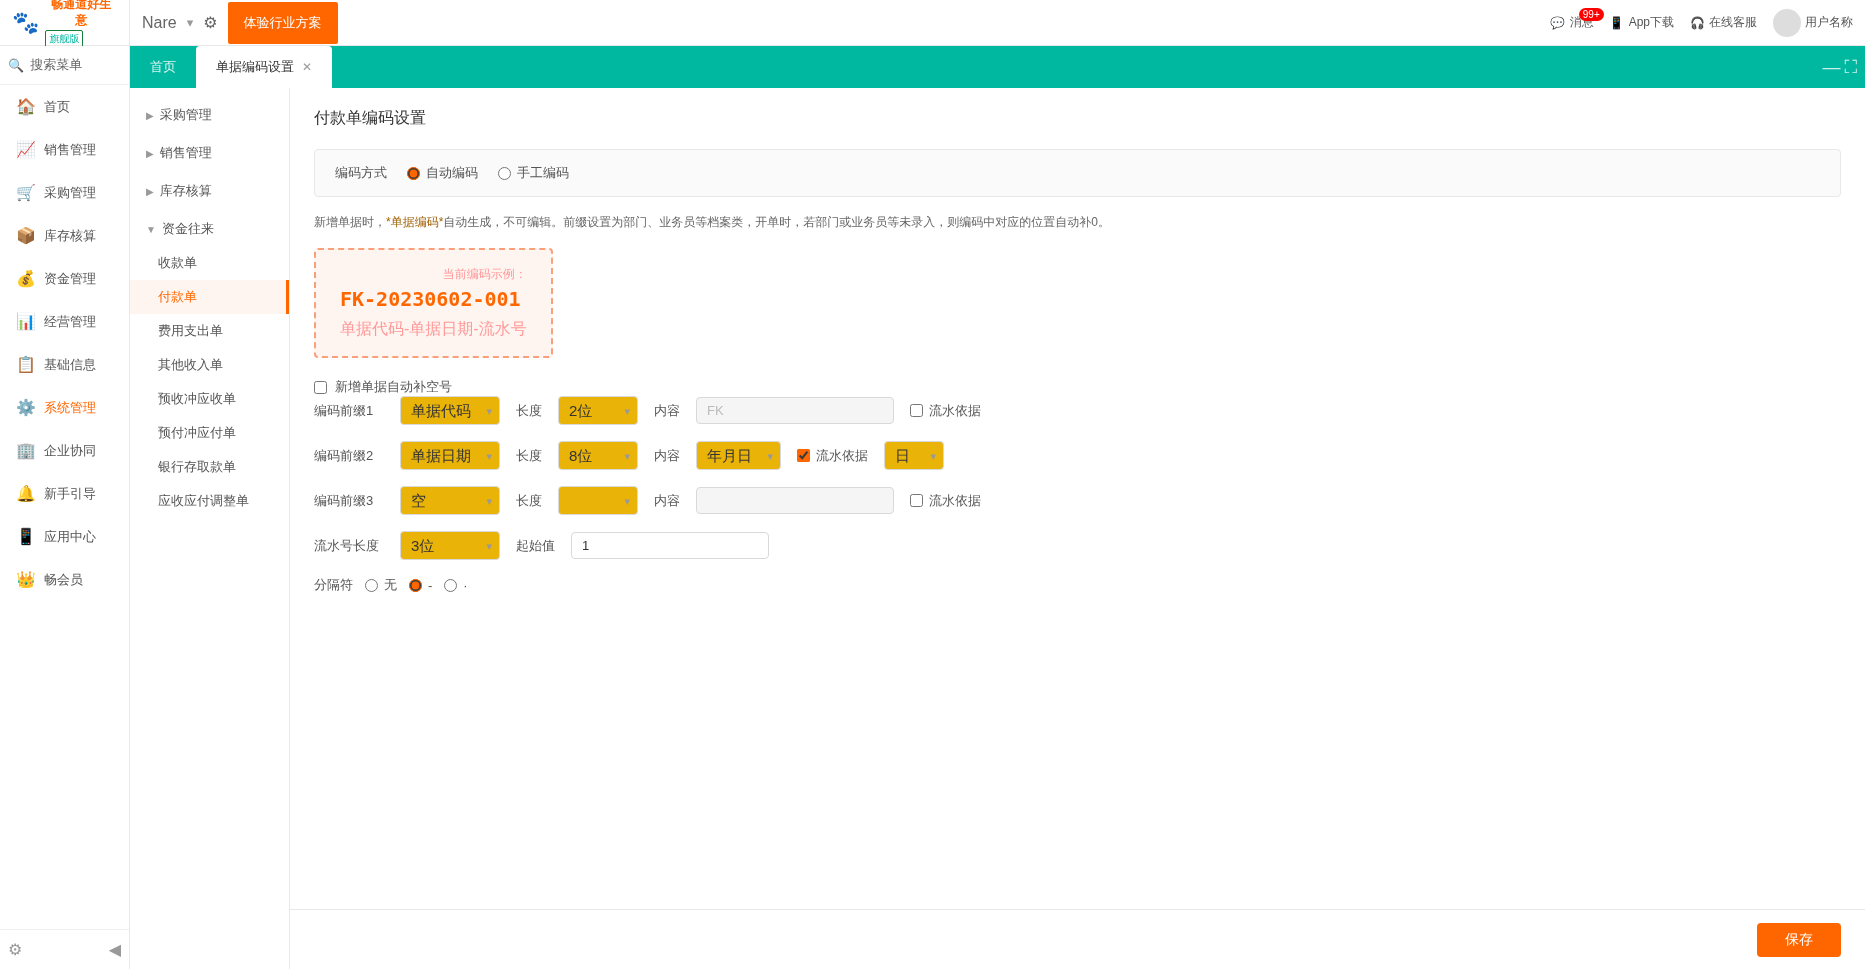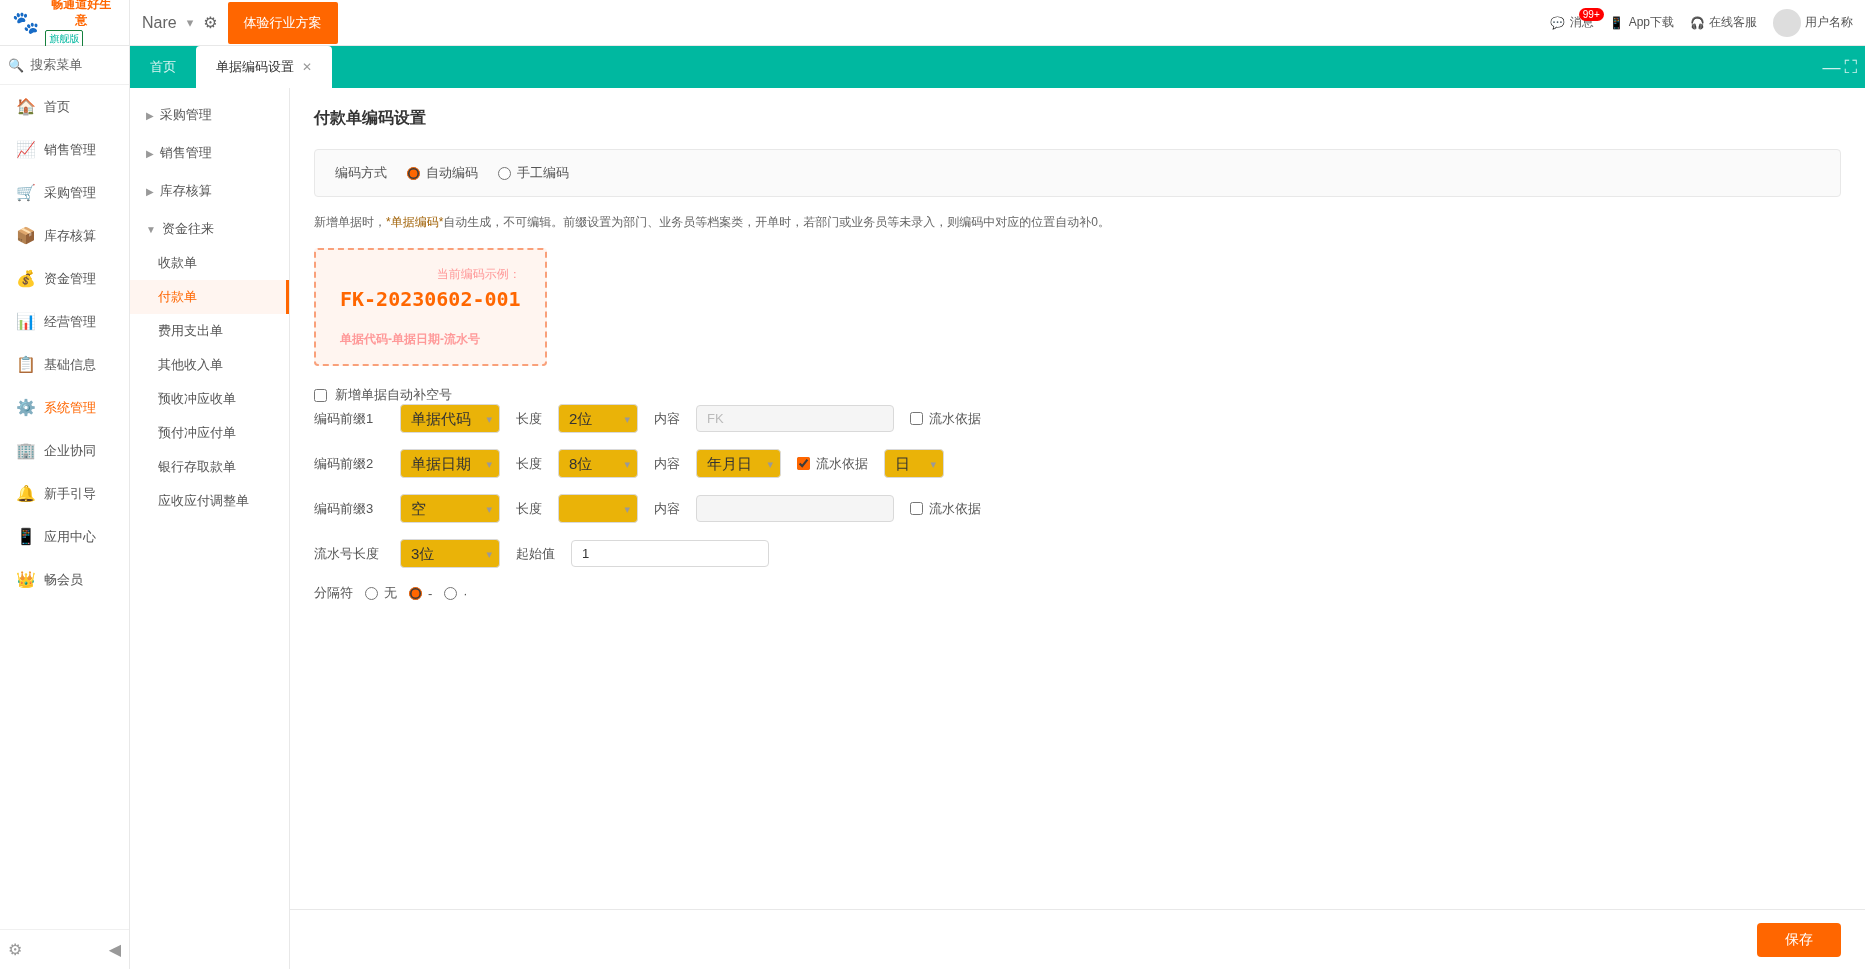--- a/index.html
+++ b/index.html
@@ -132,21 +132,21 @@
     .page-content {
       flex: 1;
       overflow-y: auto;
       padding: 20px 24px;
       background: #fff;
       margin: 0;
       position: relative;
     }
     .page-title {
       font-size: 16px;
-      font-weight: 700;
+      font-weight: 400;
       color: #333;
       margin-bottom: 20px;
     }
 
     
     .section-card {
       border: 1px solid #e8e8e8;
       border-radius: 4px;
       padding: 14px 20px;
       margin-bottom: 16px;
@@ -169,21 +169,21 @@
       display: inline-block;
       margin-bottom: 20px;
       min-width: 220px;
     }
     .preview-code {
       font-size: 20px;
       font-weight: 700;
       color: #f60;
       font-family: monospace;
     }
-    .preview-desc { font-size: 12px; color: #f99; margin-top: 20px; font-weight: bold; }
+    .preview-desc { font-size: 16px; color: #f99; margin-top: 8px; }
 
     
     .checkbox-row { display: flex; align-items: center; gap: 8px; font-size: 13px; color: #555; cursor: pointer; }
     .checkbox-row input[type=checkbox] { accent-color: #f60; cursor: pointer; }
 
     
     .form-row { display: flex; align-items: center; gap: 16px; margin-bottom: 16px; flex-wrap: wrap; }
     .form-label { font-size: 13px; color: #555; width: 70px; flex-shrink: 0; }
     .form-select {
       border: 1px solid #d9d9d9;

